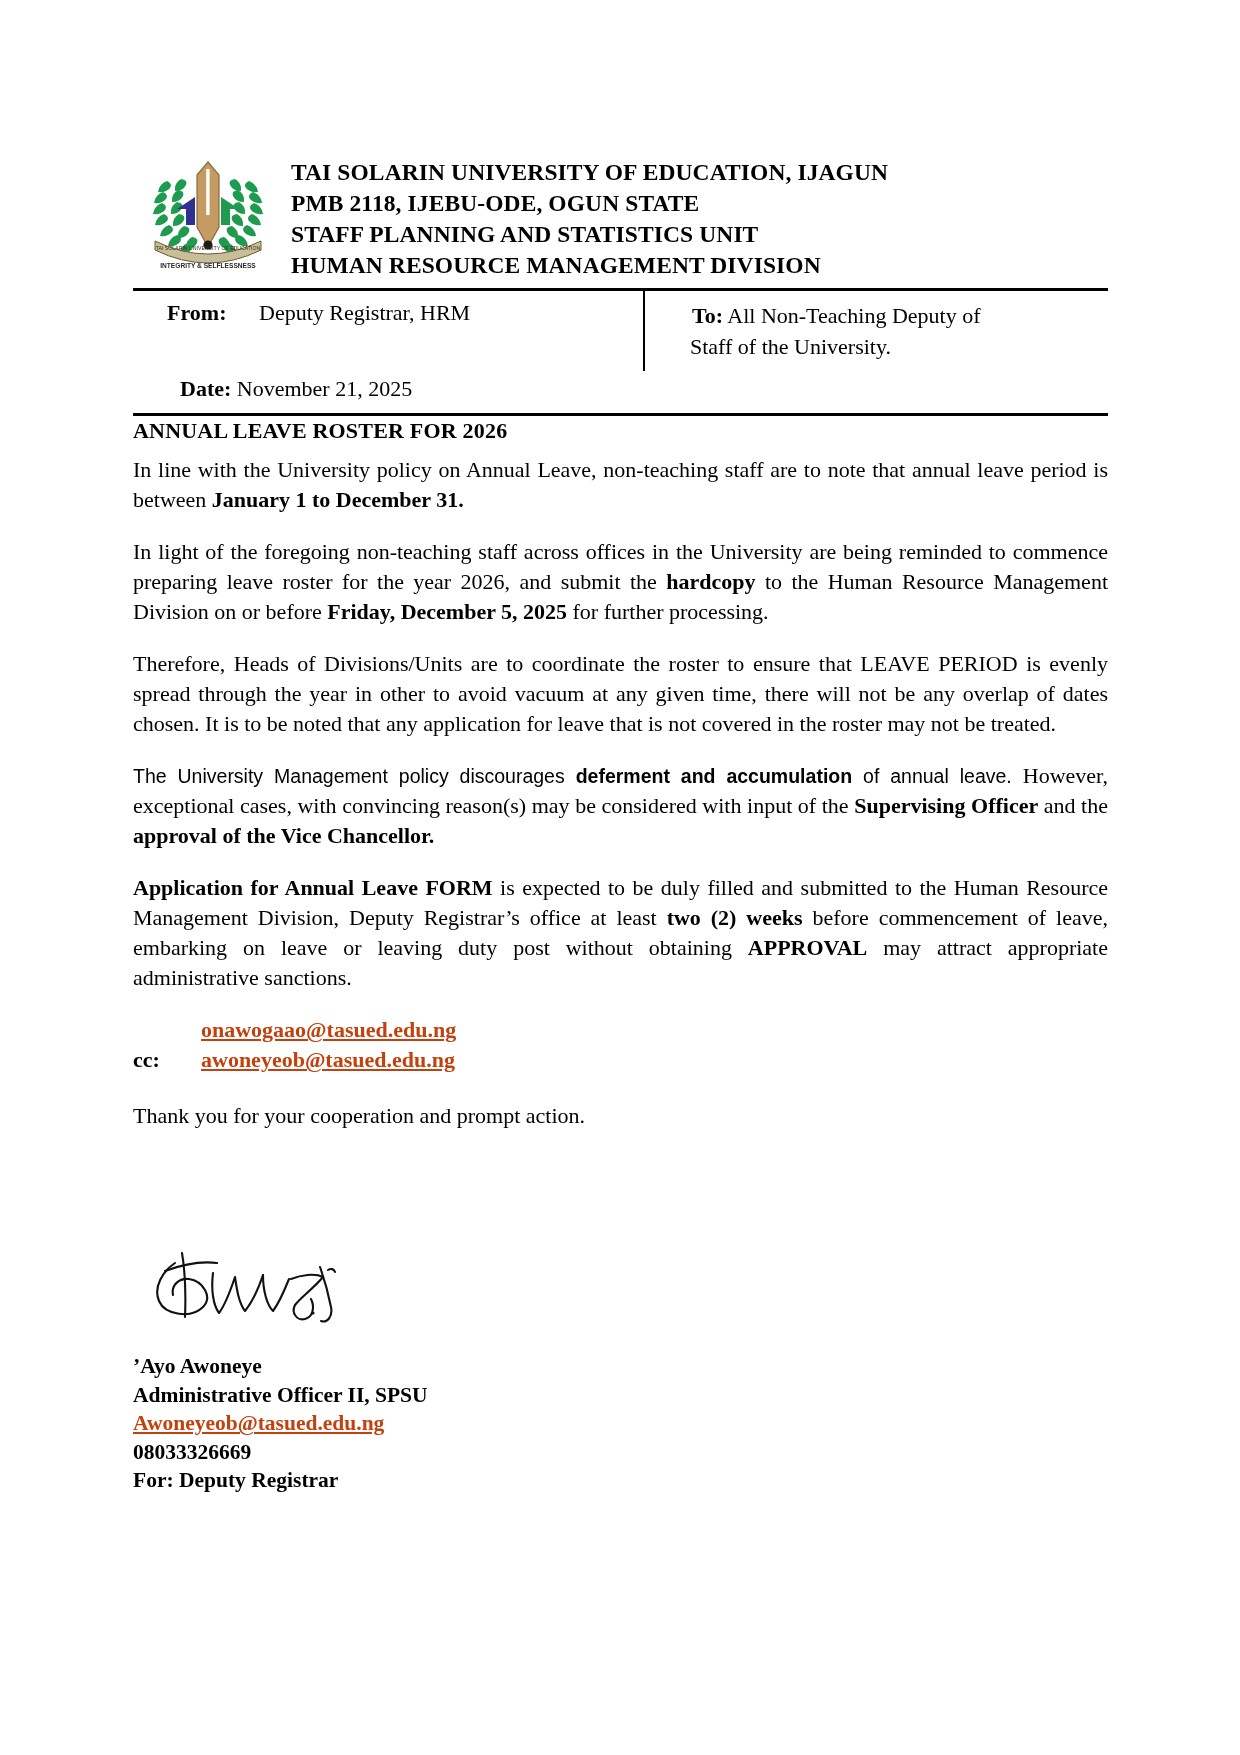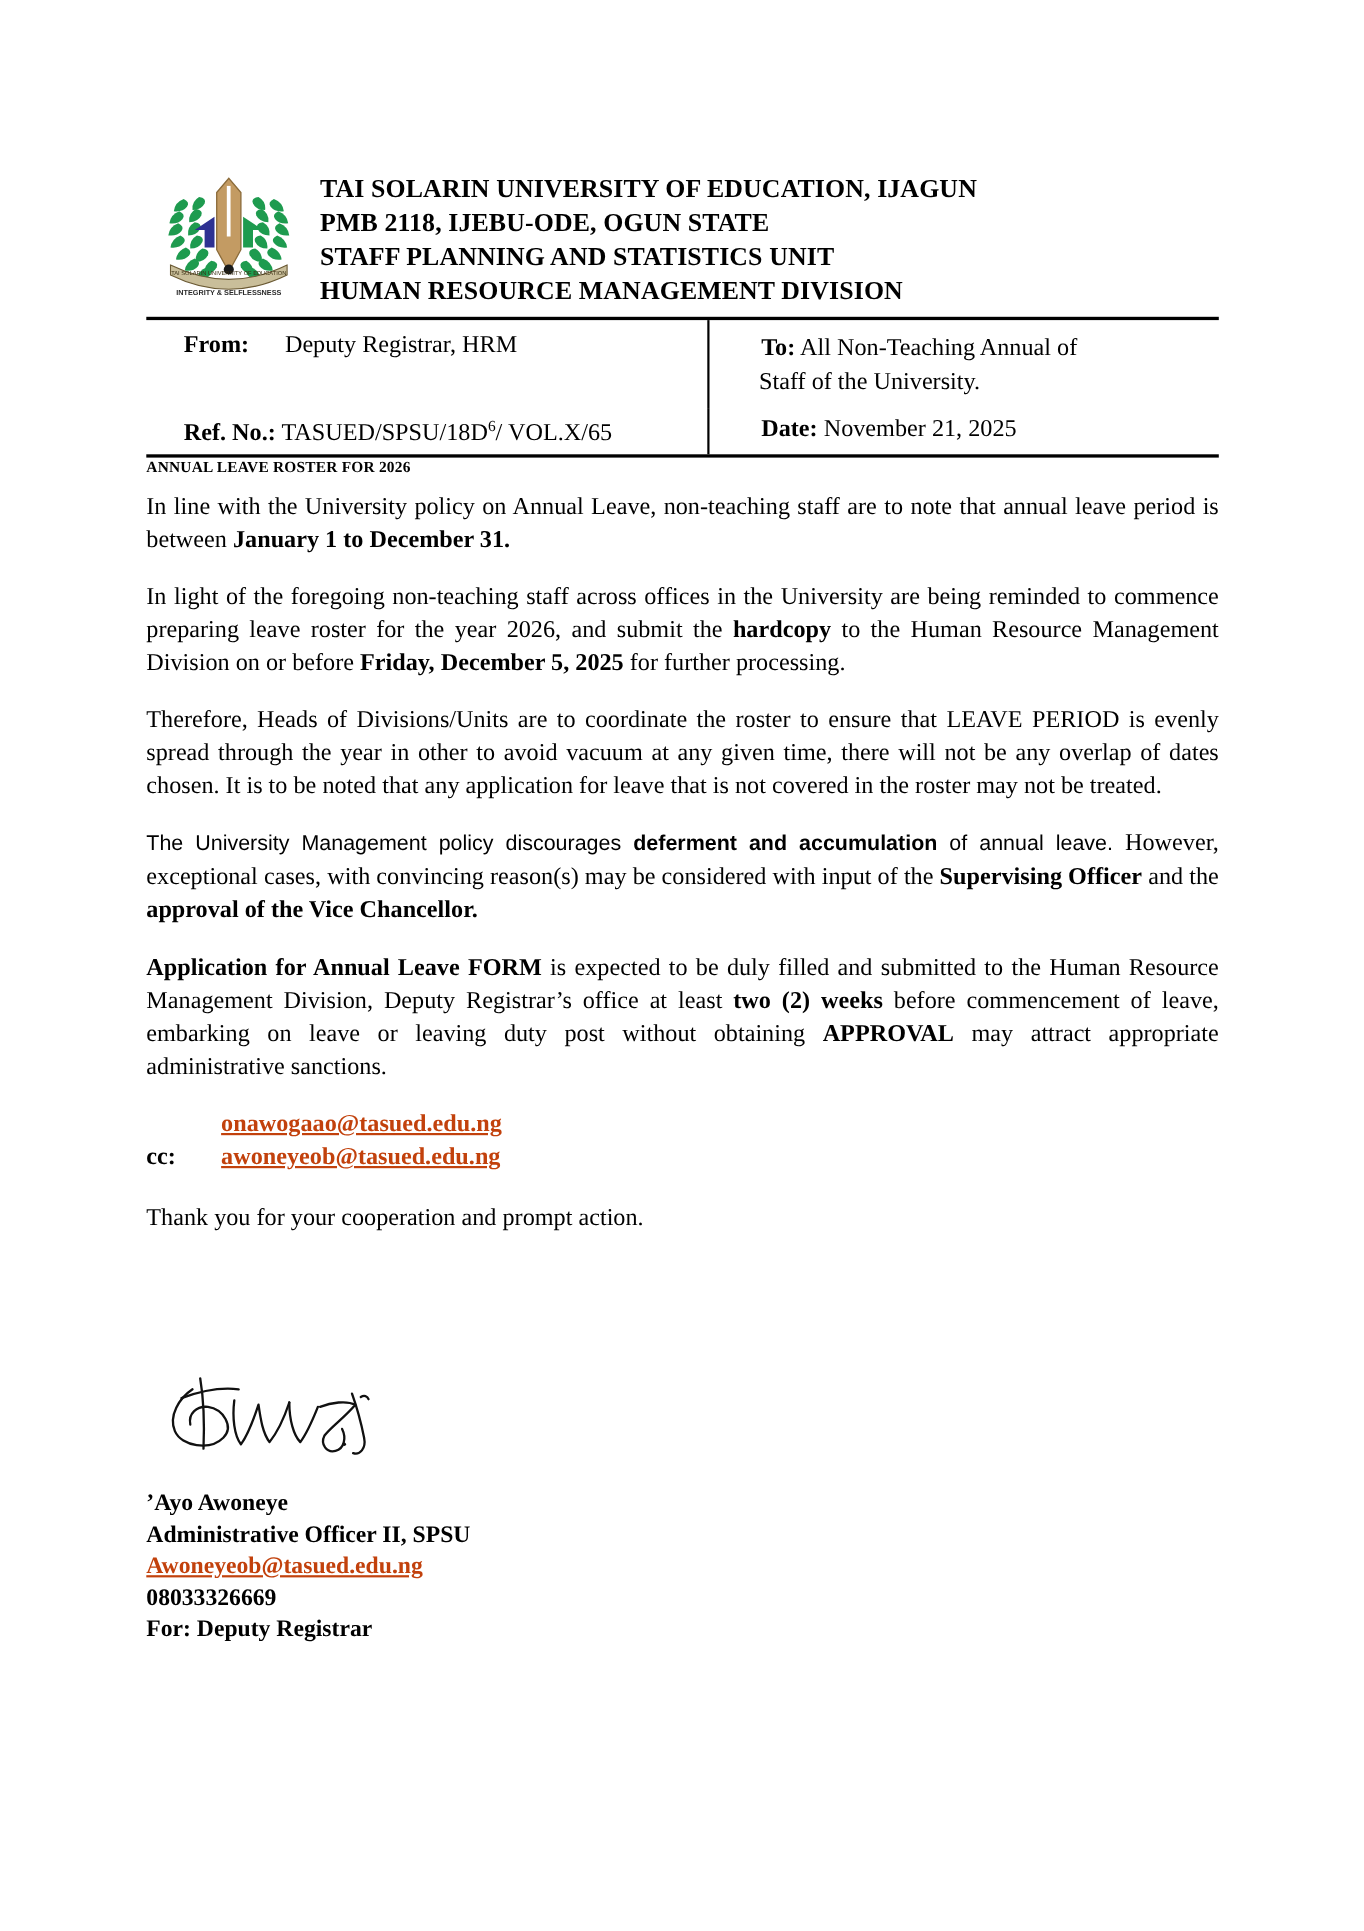--- a/index.html
+++ b/index.html
@@ -103,21 +103,21 @@
 
   
   .body-area {
     position: absolute;
     left: 133px;
     top: 418px;
     width: 975px;
   }
   .subject {
     font-weight: bold;
-    font-size: 14px;
+    font-size: 22px;
     letter-spacing: 0.2px;
     margin-bottom: 11px;
   }
   p.para {
     font-size: 22px;
     line-height: 30px;
     text-align: justify;
     margin: 0 0 22px 0;
     text-justify: inter-word;
   }
@@ -236,33 +236,27 @@
 
   <div class="hdr-table">
 
     <div class="hdr-row hdr-row-1">
       <div class="hdr-cell-left">
         <span class="fld-label from-label">From:</span><span class="fld-val">Deputy Registrar, HRM</span>
       </div>
       <div class="hdr-cell-right">
         <div class="to-block">
           <span class="fld-label">To:</span>
-          <span class="fld-val">All Non-Teaching Annual of</span>
+          <span class="fld-val">All Non-Teaching Deputy of</span>
           <span class="to-indent fld-val">Staff of the University.</span>
         </div>
       </div>
     </div>
 
     <div class="hdr-row hdr-row-2">
-      <div class="hdr-cell-left">
-        <div class="ref-line">
-          <span class="fld-label">Ref. No.:</span>
-          <span class="fld-val">TASUED/SPSU/18D</span><sup>6</sup><span class="fld-val">/ VOL.X/65</span>
-        </div>
-      </div>
       <div class="hdr-cell-right">
         <div class="ref-line">
           <span class="fld-label">Date:</span>
           <span class="fld-val">November 21, 2025</span>
         </div>
       </div>
     </div>
   </div>
 
   <div class="body-area">

